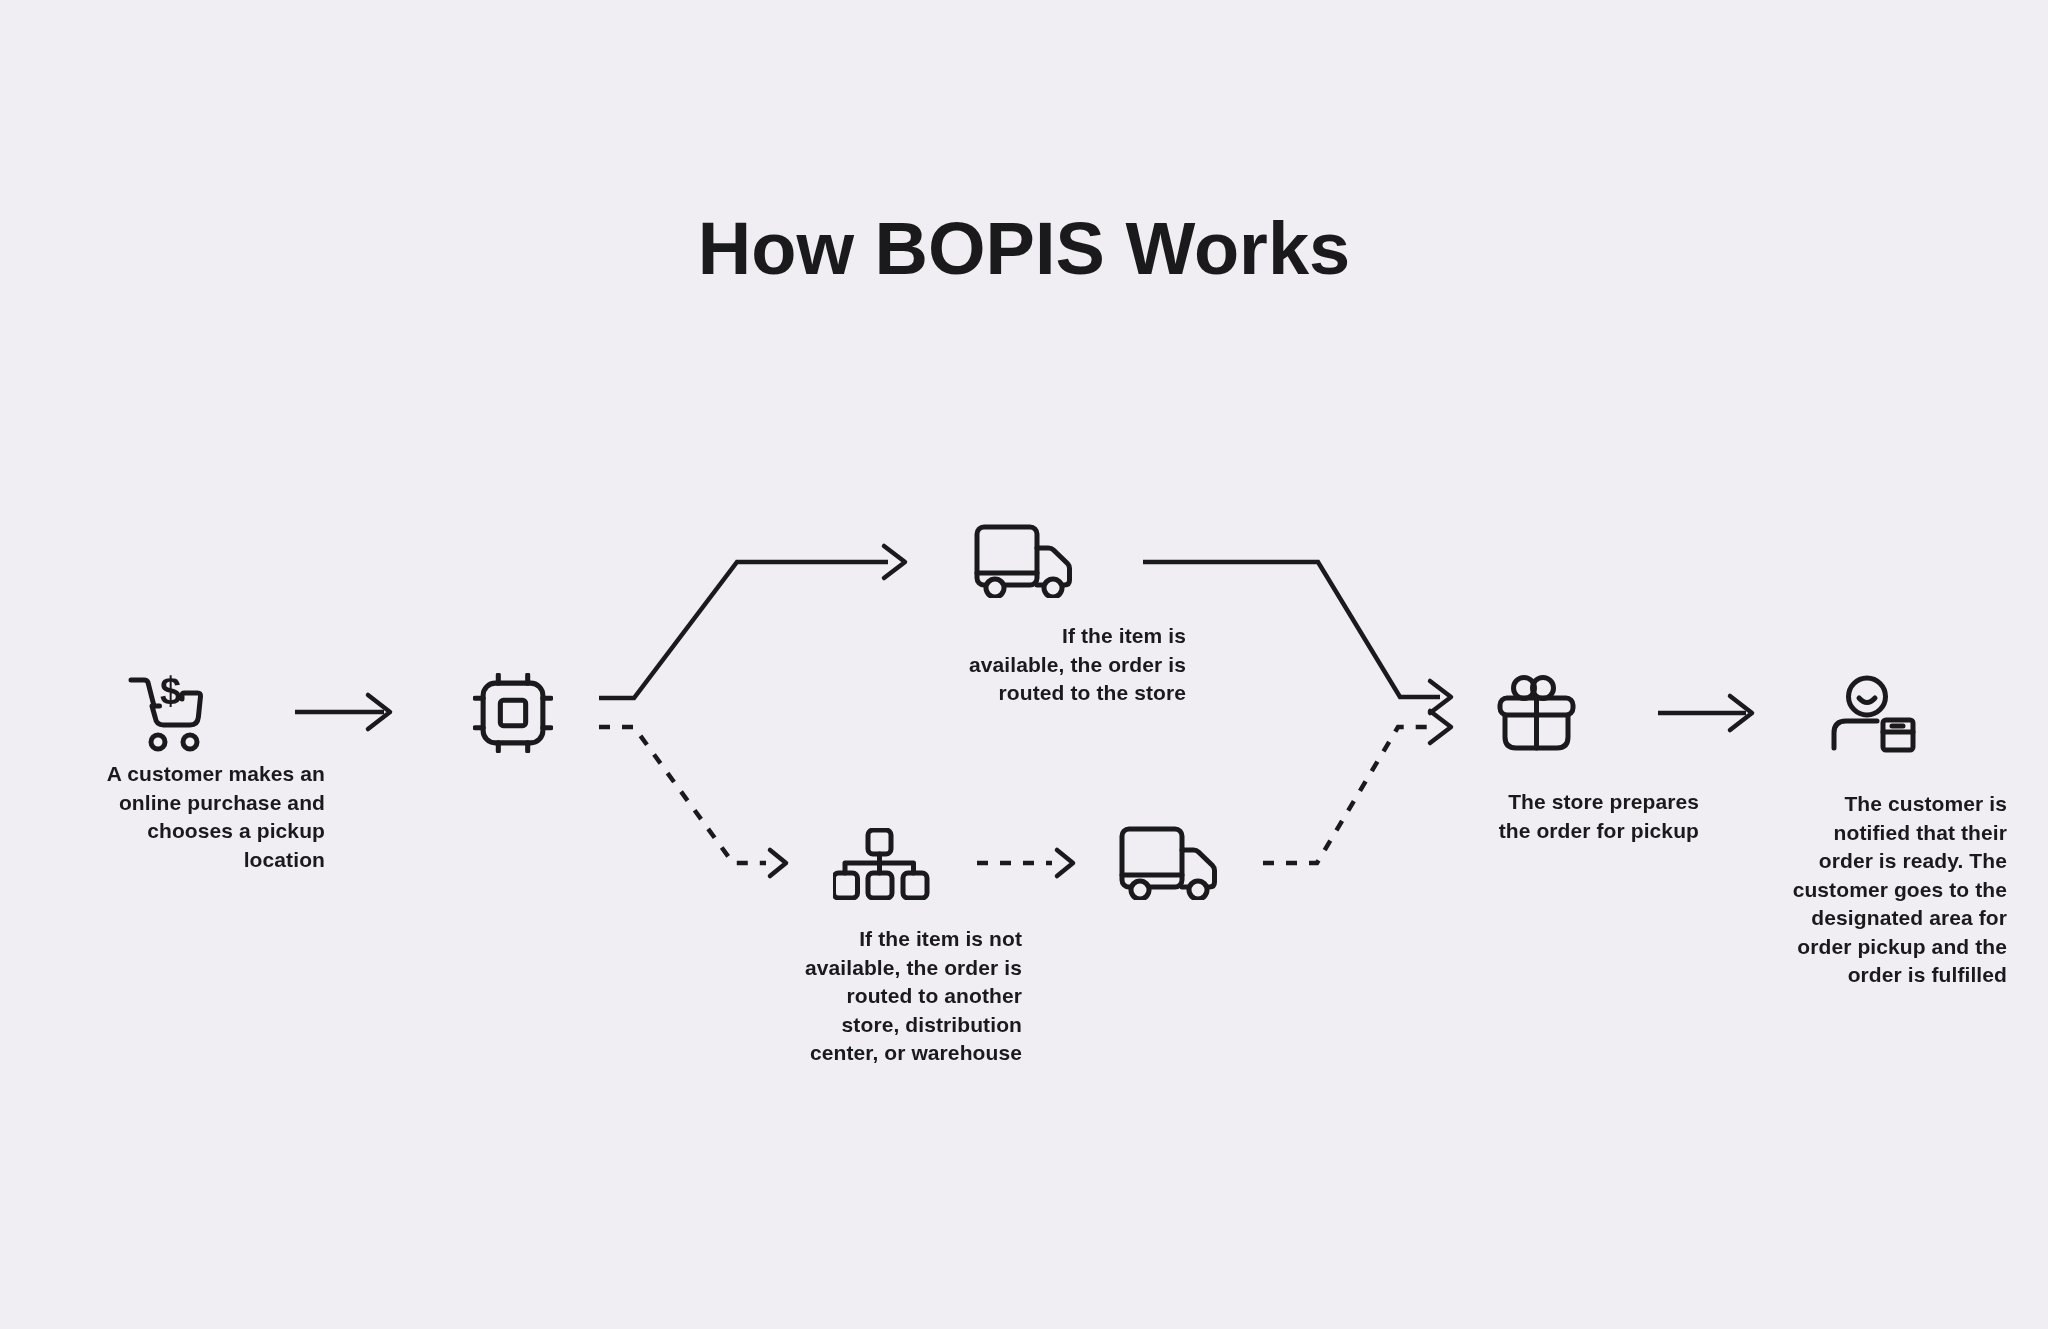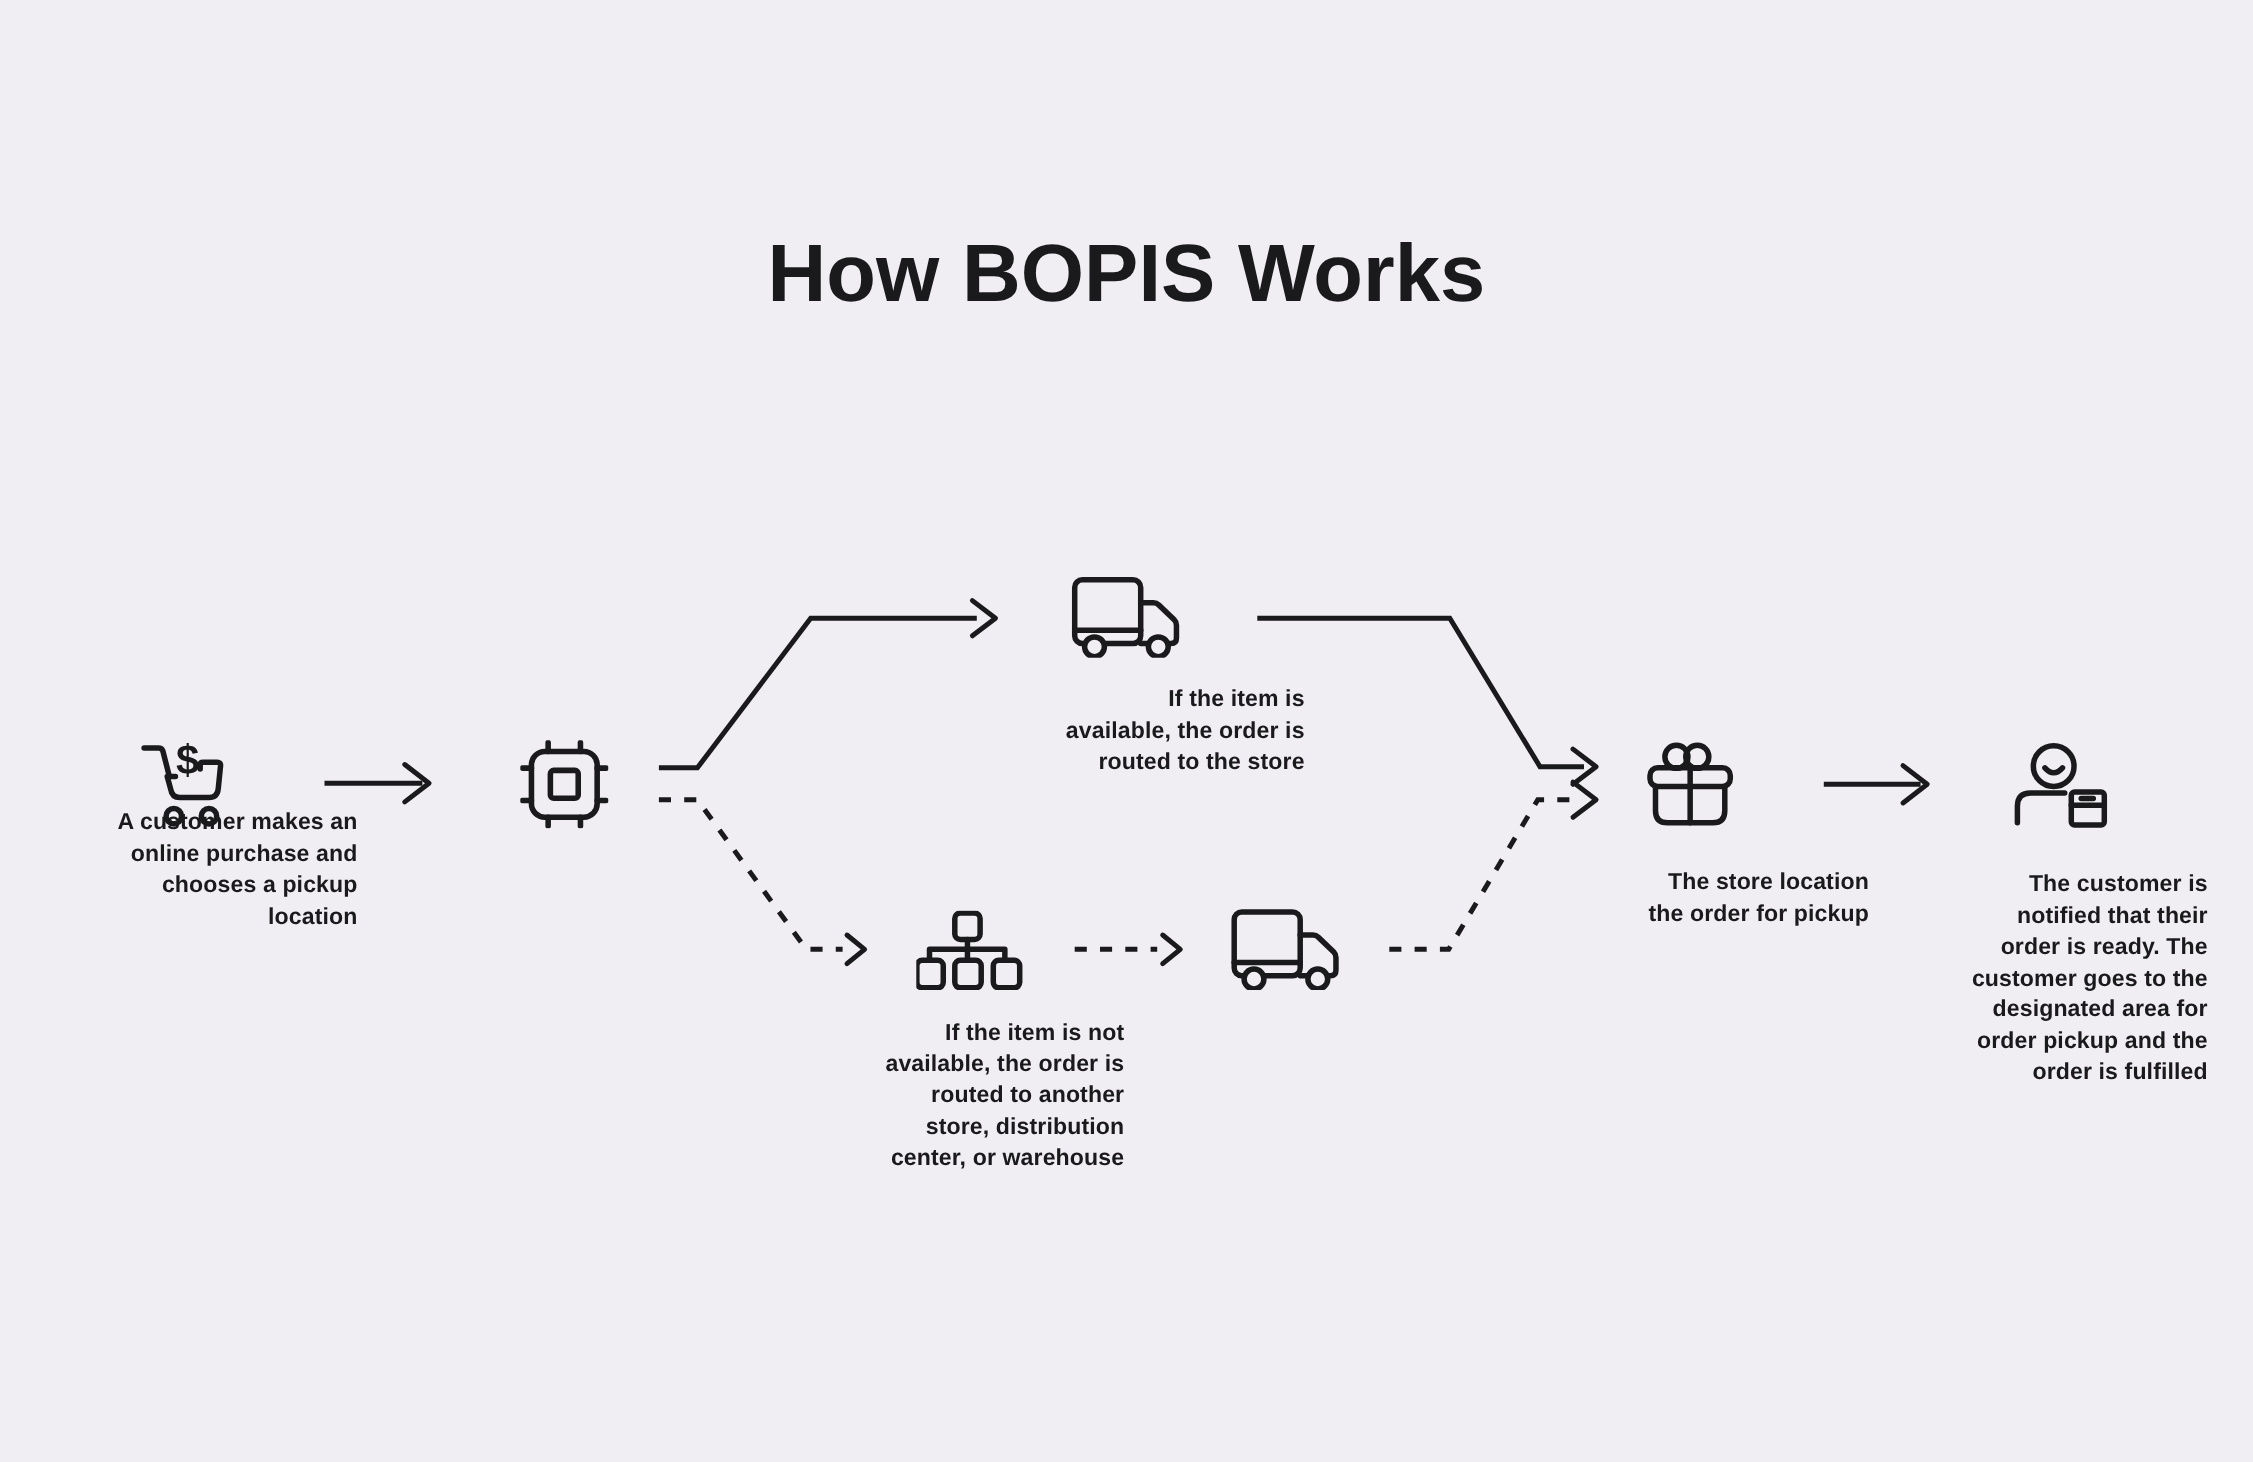--- a/index.html
+++ b/index.html
@@ -84,21 +84,21 @@
     </g>
   </svg>
 
   <svg class="icon" style="left:126px;top:668px" width="90" height="84" viewBox="0 0 90 84" xmlns="http://www.w3.org/2000/svg">
     <path class="s" d="M5,12 H18 Q21,12 22,14.5 L28,38"></path>
     <path class="s" d="M33.5,38 H26 L29.2,49.5 Q30.3,57 37.5,57 H64 Q71.6,57 72.4,49 L74.5,28.2 Q74.8,25 71.5,25 H58.5 Q56,25 56,27.5 V31"></path>
     <circle class="s" cx="32" cy="74" r="7"></circle>
     <circle class="s" cx="64" cy="74" r="7"></circle>
     <text class="dollar" x="44.5" y="36">$</text>
   </svg>
-  <div class="cap" style="left:25px;top:734px;width:300px">A customer makes an
+  <div class="cap" style="left:25px;top:760px;width:300px">A customer makes an
 online purchase and
 chooses a pickup
 location</div>
 
   <svg class="icon" style="left:473px;top:673px" width="80" height="80" viewBox="0 0 79 79" xmlns="http://www.w3.org/2000/svg">
     <rect class="s" x="10" y="10" width="59" height="59" rx="12"></rect>
     <rect class="s" x="27" y="27" width="25" height="25" rx="3"></rect>
     <path class="s" d="M25,2 V10 M54,2 V10 M25,69 V77 M54,69 V77 M2,25 H10 M2,54 H10 M69,25 H77 M69,54 H77"></path>
   </svg>
 
@@ -134,21 +134,21 @@
     <circle class="sb" cx="80" cy="65" r="9"></circle>
   </svg>
 
   <svg class="icon" style="left:1490px;top:665px" width="95" height="95" viewBox="0 0 95 95" xmlns="http://www.w3.org/2000/svg">
     <circle class="s" cx="34" cy="23" r="10.5"></circle>
     <circle class="s" cx="53" cy="23" r="10.5"></circle>
     <rect class="s" x="10" y="33" width="73" height="17" rx="7"></rect>
     <path class="s" d="M15,50 V72 Q15,83 26,83 H67 Q78,83 78,72 V50"></path>
     <path class="s" d="M46.5,33 V83"></path>
   </svg>
-  <div class="cap" style="left:1379px;top:788px;width:320px">The store location
+  <div class="cap" style="left:1379px;top:788px;width:320px">The store prepares
 the order for pickup</div>
 
   <svg class="icon" style="left:1830px;top:668px" width="88" height="88" viewBox="0 0 88 88" xmlns="http://www.w3.org/2000/svg">
     <circle class="s" cx="37" cy="28.5" r="18.5"></circle>
     <path class="s" d="M29,30 Q37,39 45,30"></path>
     <path class="s" d="M4,80 V65 Q4,53 16,53 H47"></path>
     <rect class="sb" x="53" y="52" width="30" height="30" rx="3"></rect>
     <path class="s" d="M53,64 H83 M62,58 H73"></path>
   </svg>
   <div class="cap" style="left:1747px;top:790px;width:260px">The customer is

